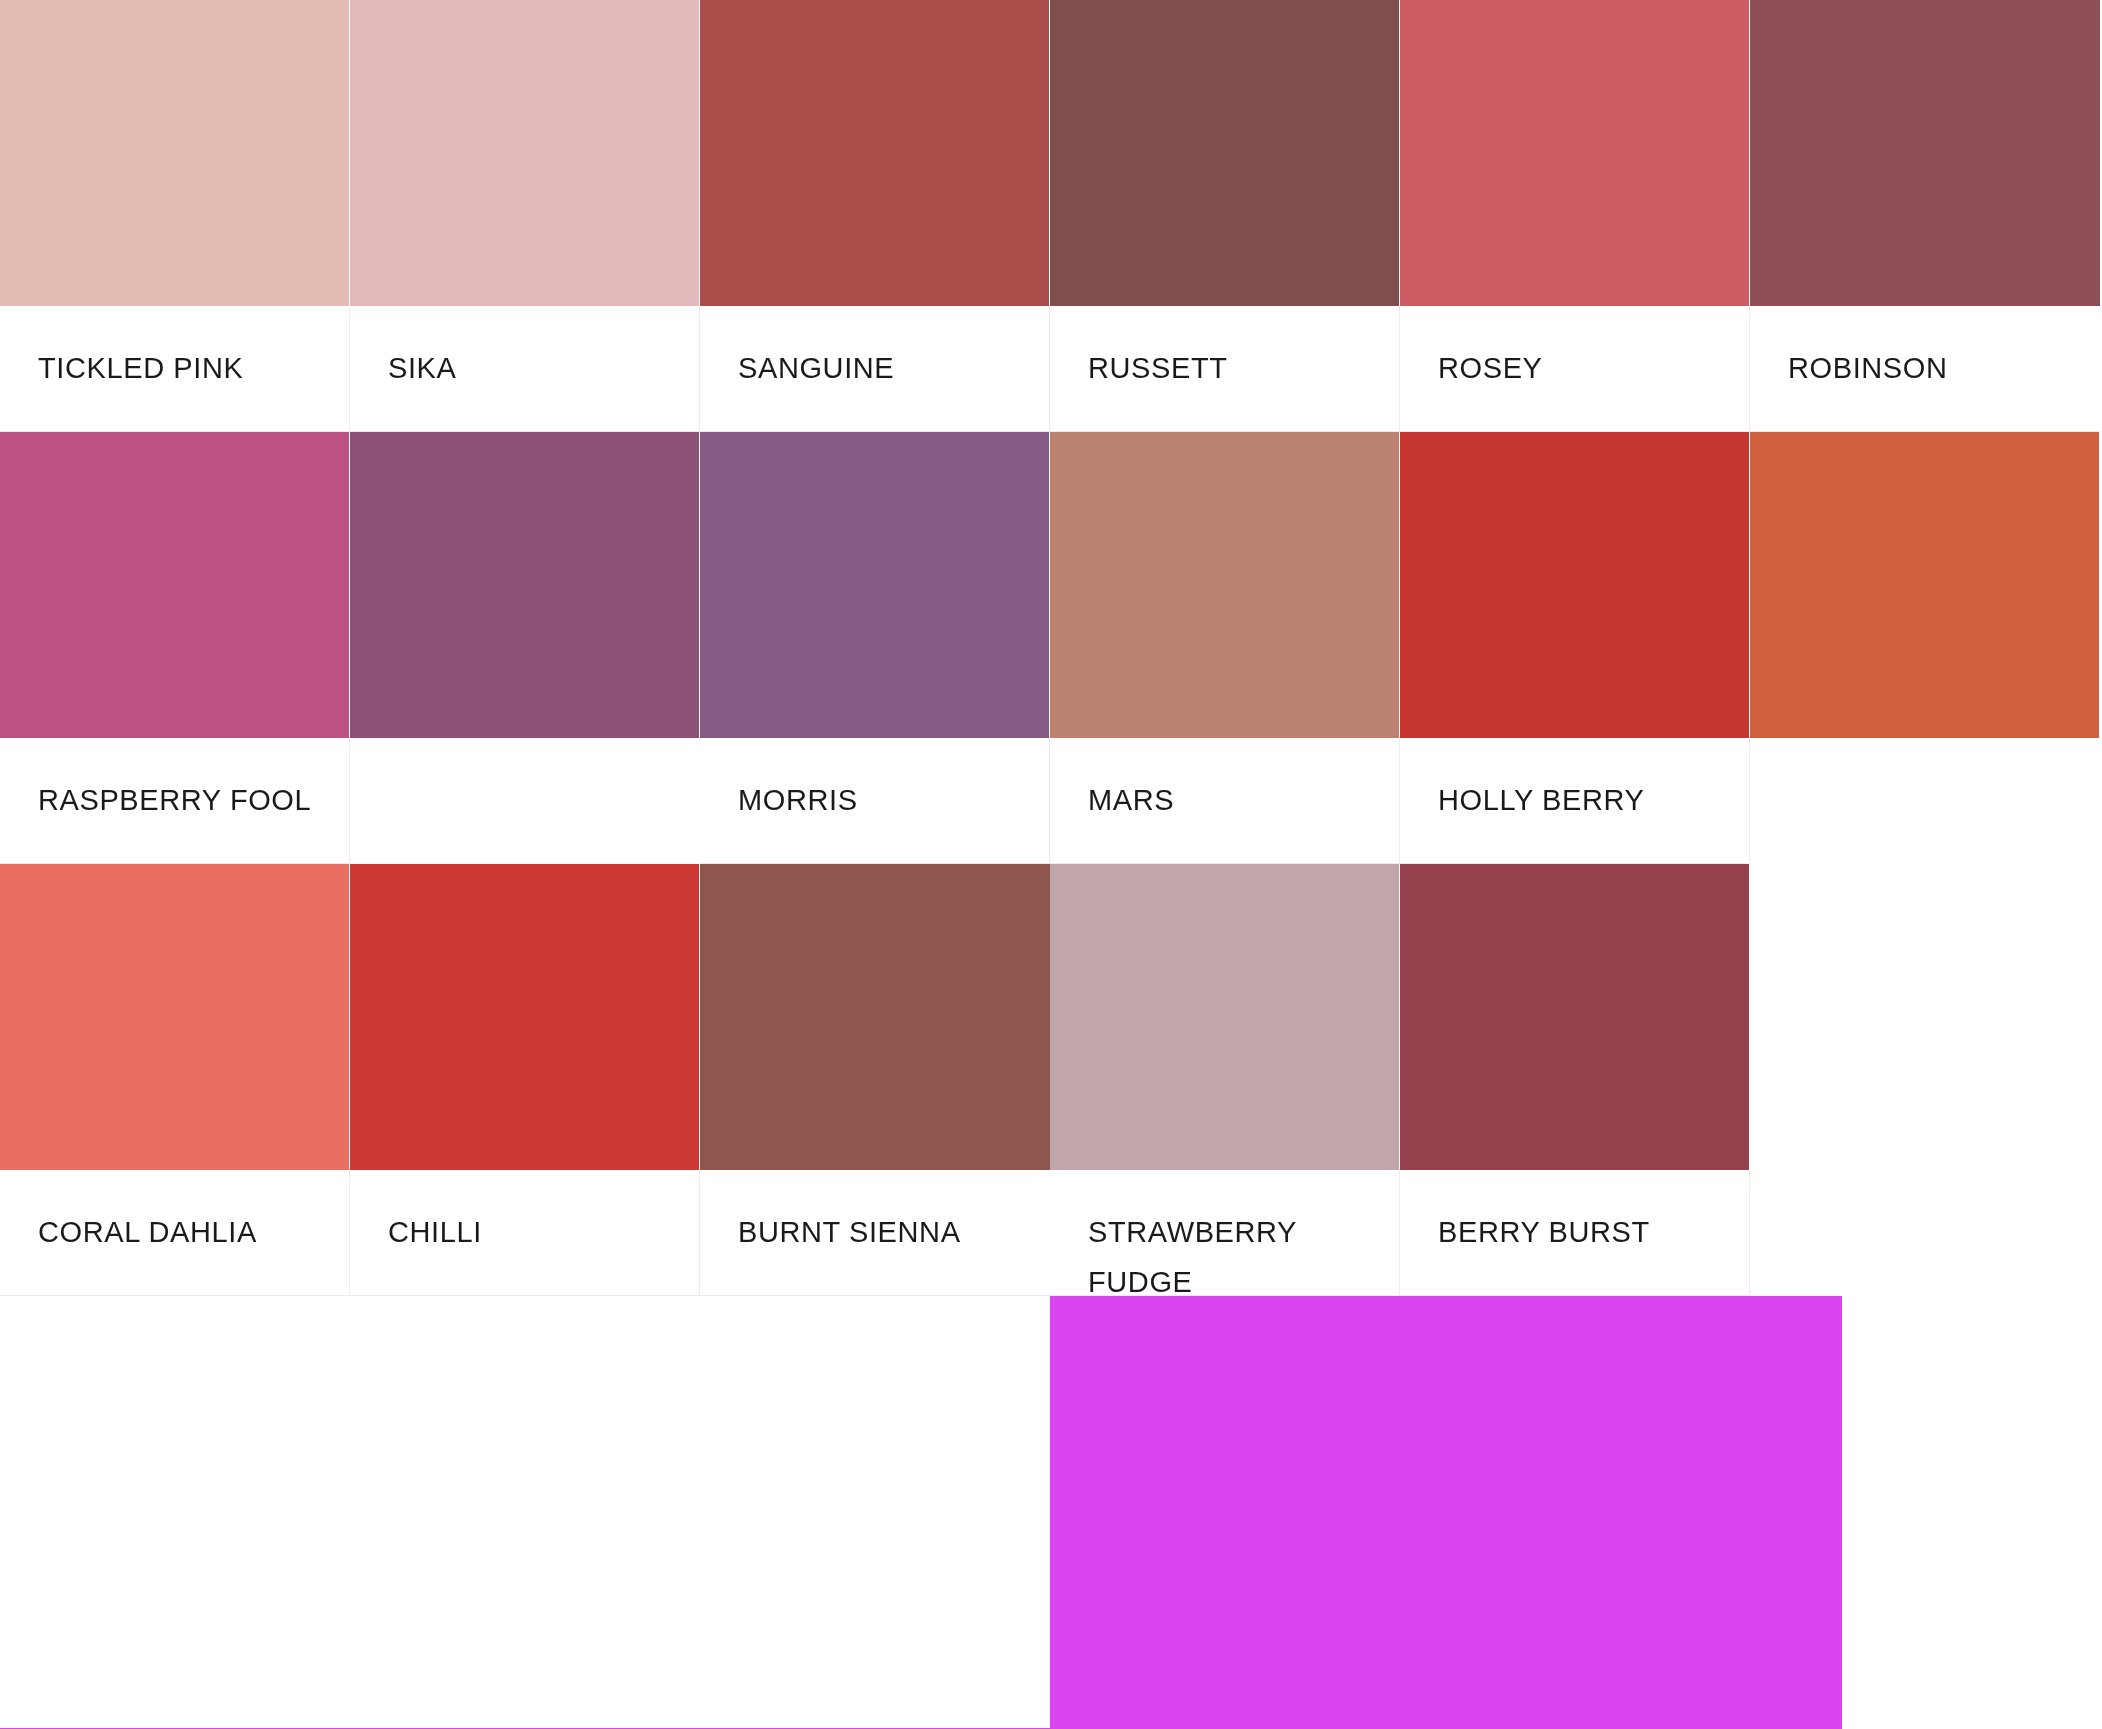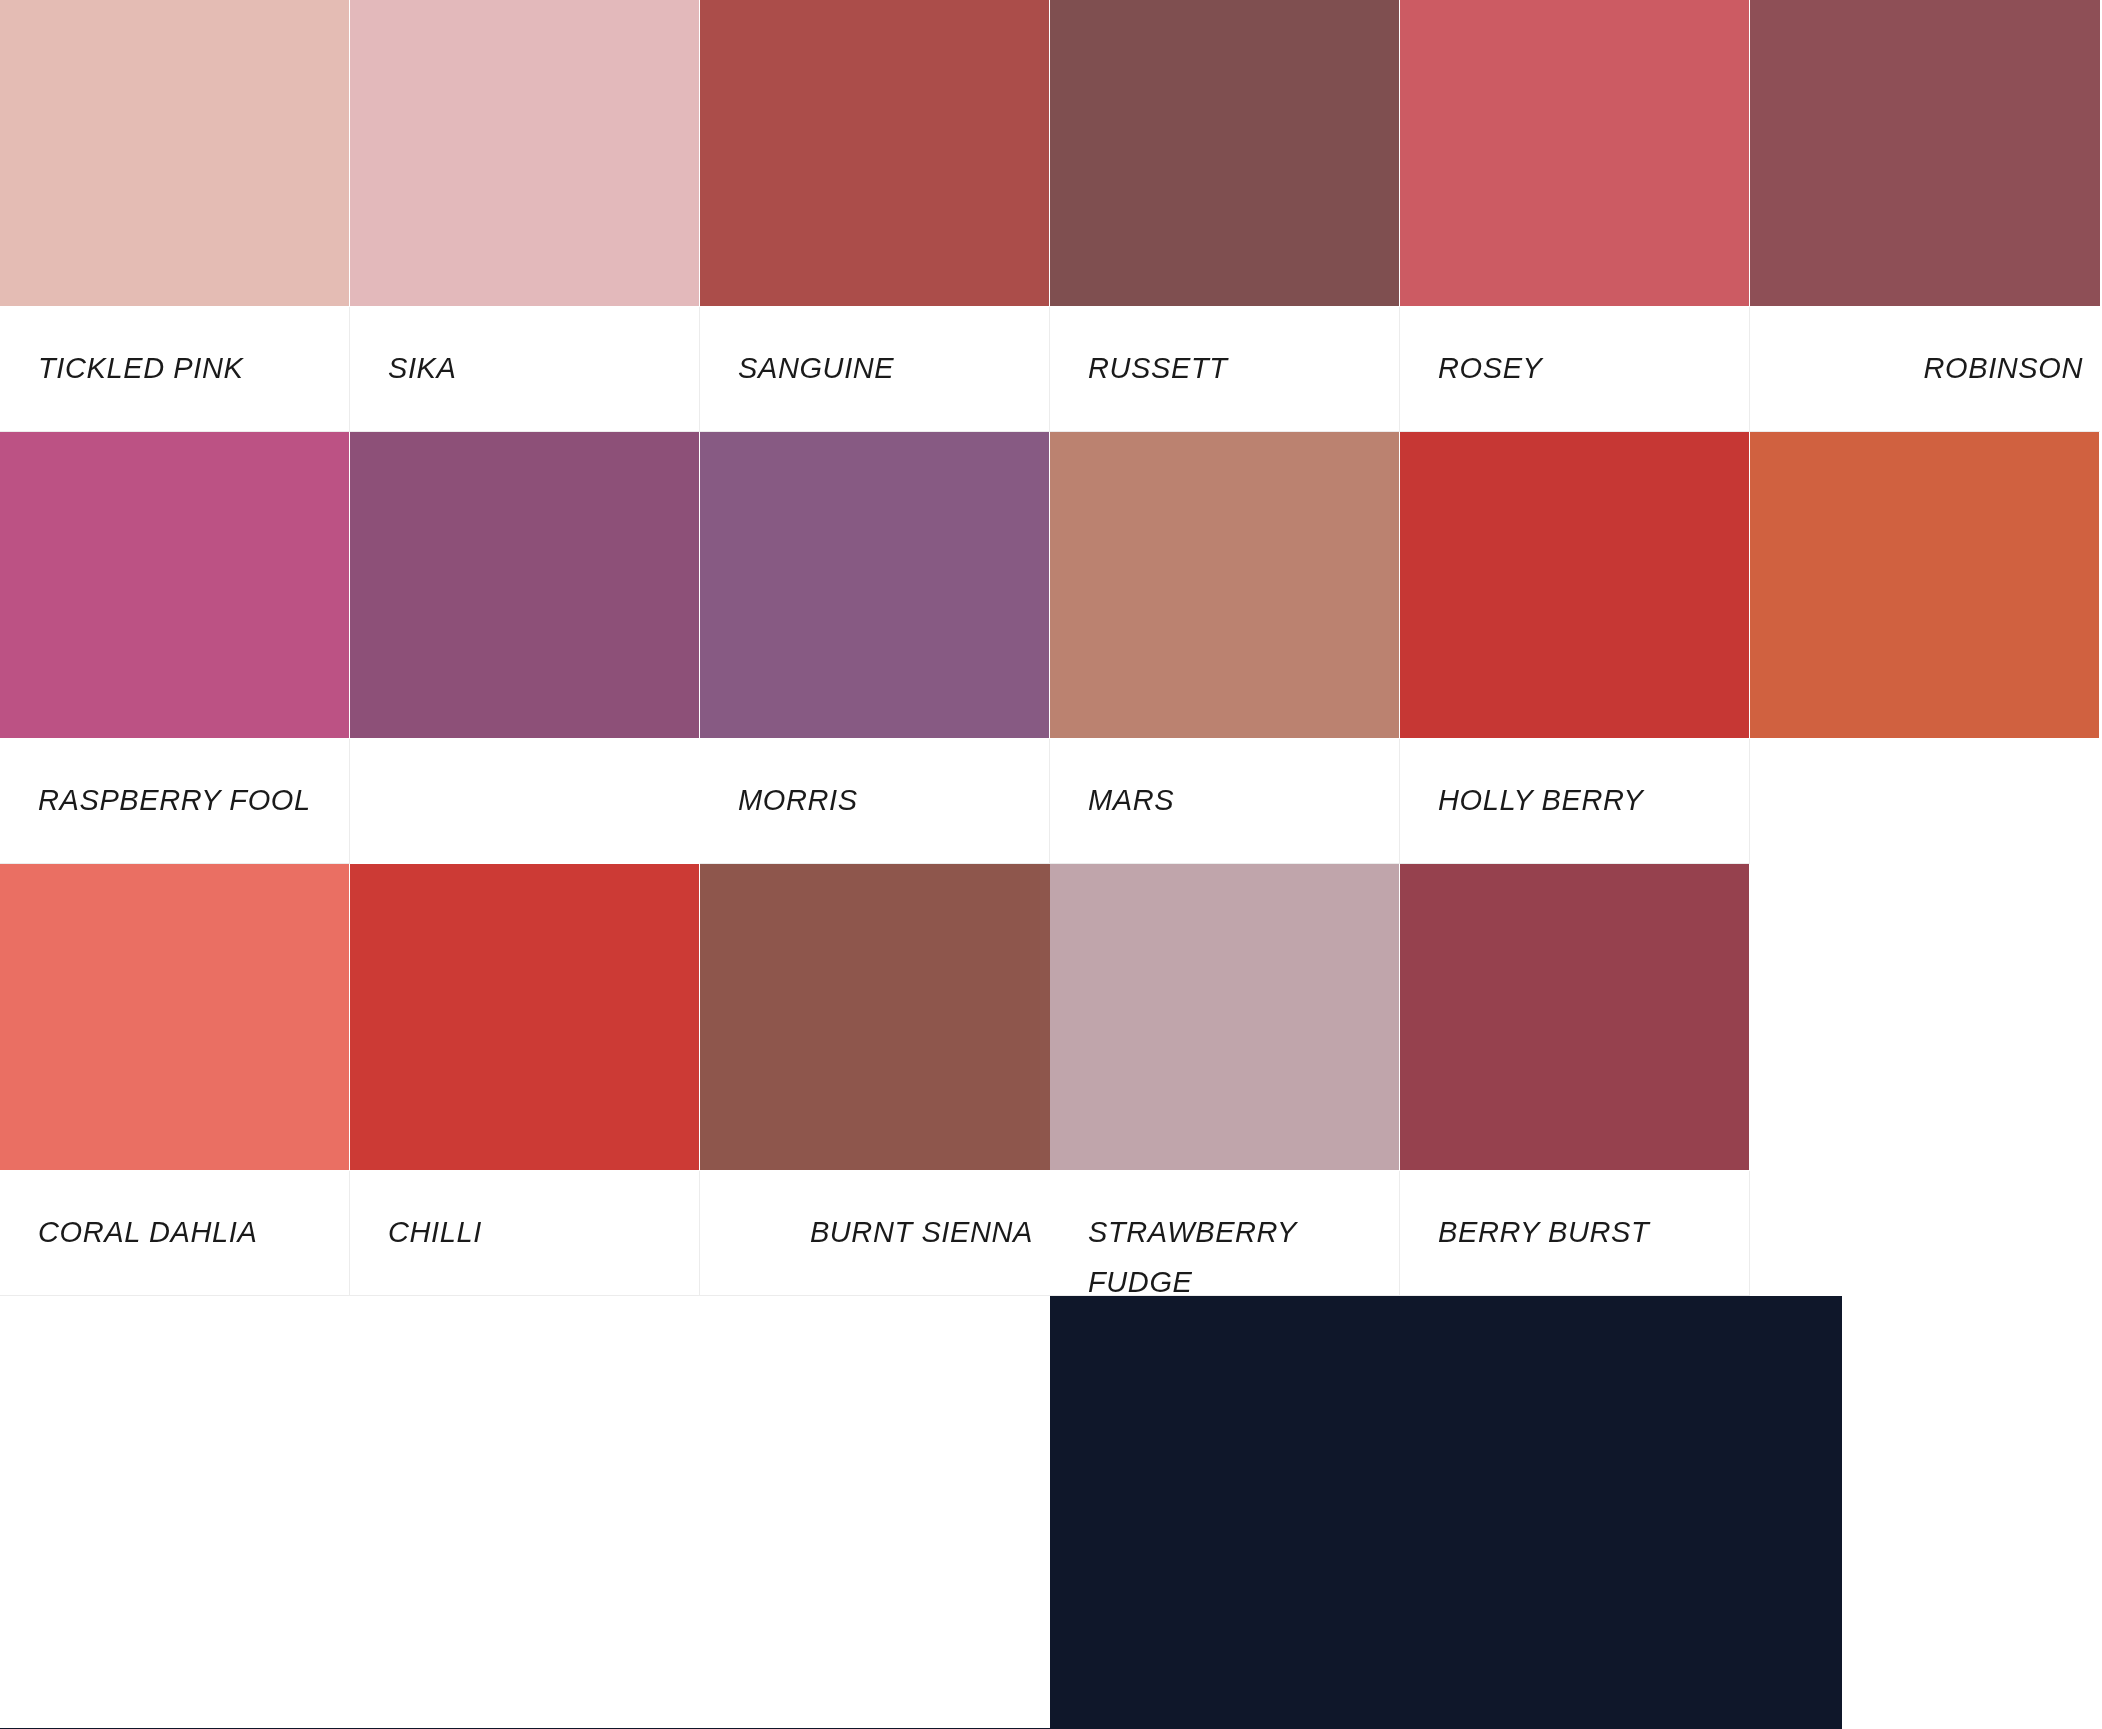--- a/index.html
+++ b/index.html
@@ -12,23 +12,22 @@
     font-family: "Liberation Sans", sans-serif;
     overflow: hidden;
   }
 
   #swatch-grid {
     width: 1842px;
     height: 1729px;
     display: grid;
     grid-template-columns: repeat(6, 350px);
     grid-auto-rows: 432px;
-    background: #0f172a;
+    background: #d946ef;
     align-content: start;
-    font-style: italic;
   }
 
   .swatch-cell {
     position: relative;
     display: flex;
     flex-direction: column;
     background: #ffffff;
     overflow: hidden;
   }
 
@@ -49,21 +48,20 @@
     flex: 1 1 auto;
     position: relative;
     border-right: 1px solid #ececec;
     border-bottom: 1px solid #ececec;
     background: #ffffff;
     padding: 0;
   }
 
   .swatch-cell.last-col .swatch-label-zone {
     border-right: 0;
-    text-align: right;
   }
 
   .swatch-label {
     position: absolute;
     left: 38px;
     top: 36px;
     right: 17px;
     font-family: "Liberation Sans", sans-serif;
     font-size: 29px;
     font-weight: 400;

